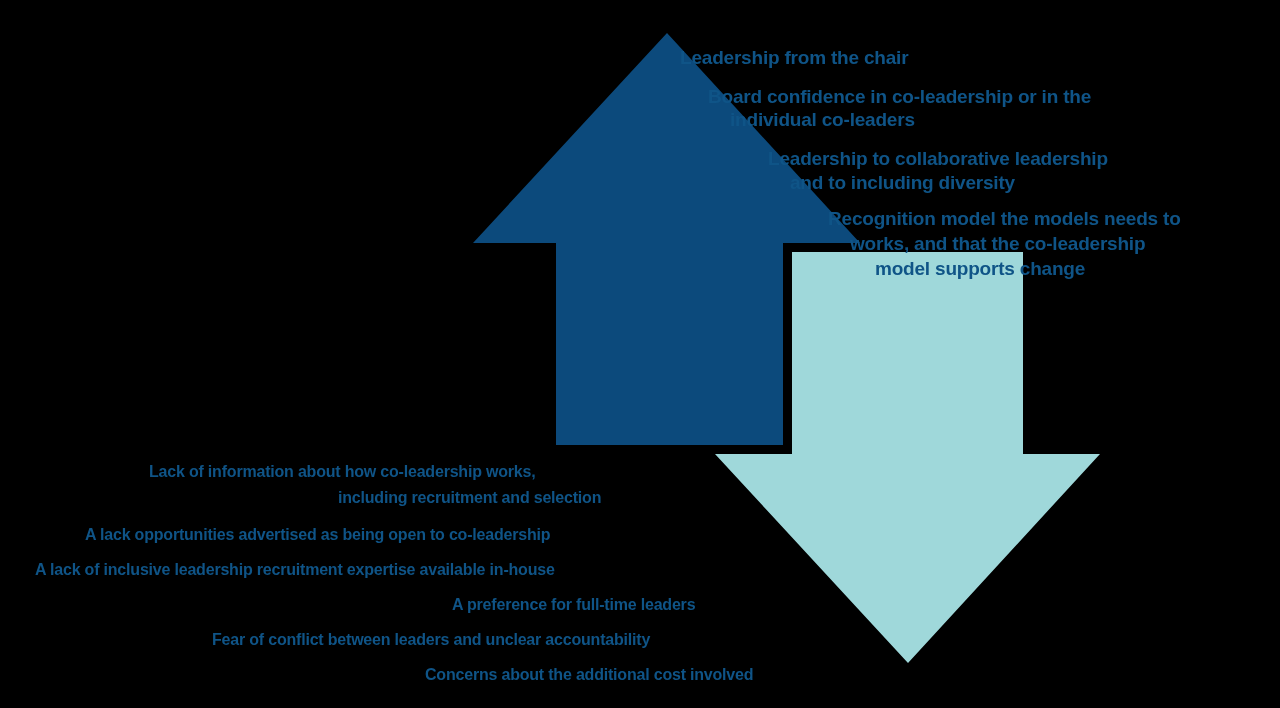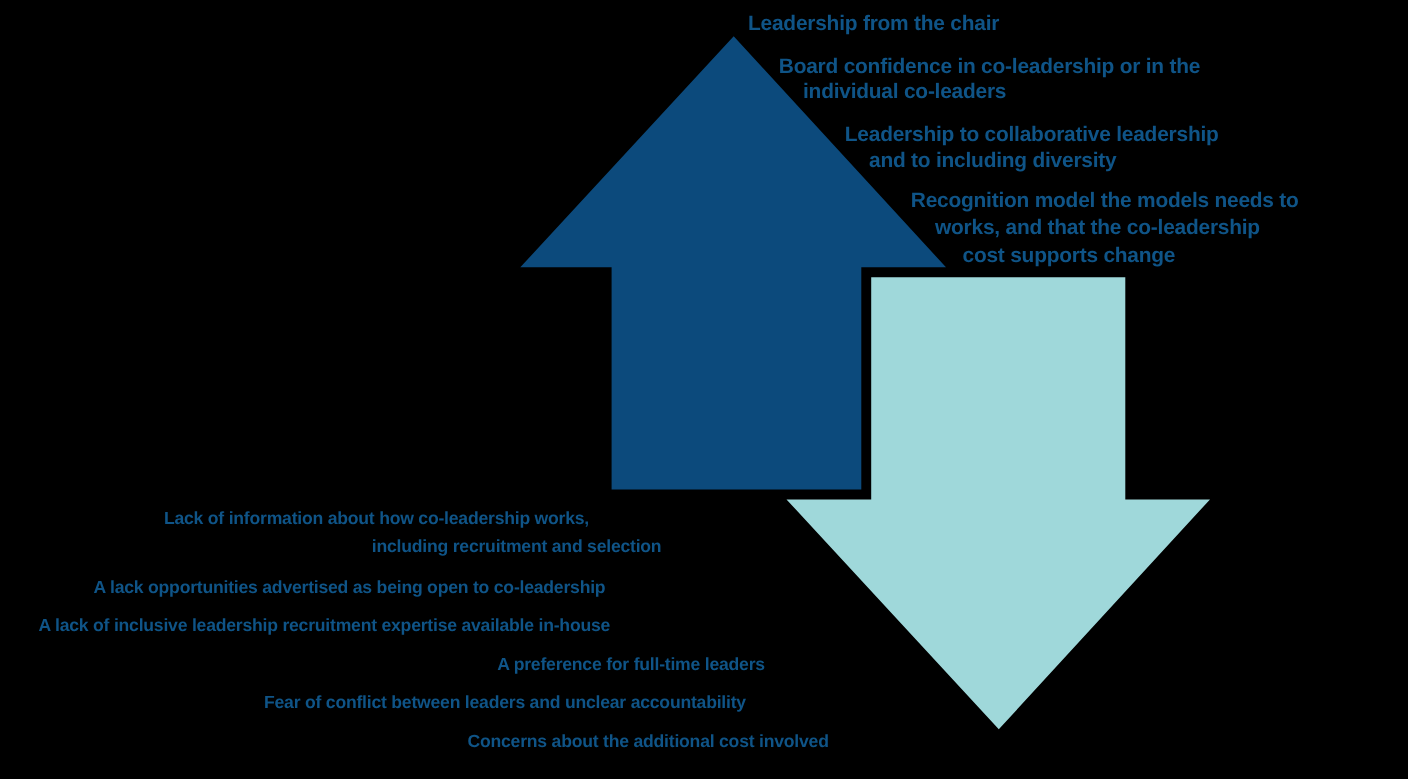--- a/index.html
+++ b/index.html
@@ -17,21 +17,21 @@
     left:0;top:0;
     width:1280px;height:708px;
   }
   .tx{
     position:absolute;
     font-weight:700;
     white-space:nowrap;
     letter-spacing:-0.2px;
     line-height:24px;
   }
-  .enabler-line{font-size:19px;line-height:23px;}
+  .enabler-line{font-size:19px;line-height:23px;margin-top:36px;}
   .barrier-line{font-size:16px;line-height:24px;}
 </style>
 </head>
 <body>
 
 <div class="canvas">
 
   <svg class="arrow-layer" viewBox="0 0 1280 708" xmlns="http://www.w3.org/2000/svg">
     <polygon points="667,33 860,243 783,243 783,445 556,445 556,243 473,243" fill="#0c4a7c"></polygon>
     <polygon points="792,252 1023,252 1023,454 1100,454 908,663 715,454 792,454" fill="#9fd8da"></polygon>
@@ -42,29 +42,29 @@
     <div class="tx enabler-line" style="left:680px;top:10px">Leadership from the chair</div>
 
     <div class="tx enabler-line" style="left:708px;top:49px">Board confidence in co-leadership or in the</div>
     <div class="tx enabler-line" style="left:730px;top:72px">individual co-leaders</div>
 
     <div class="tx enabler-line" style="left:768px;top:111px">Leadership to collaborative leadership</div>
     <div class="tx enabler-line" style="left:790px;top:135px">and to including diversity</div>
 
     <div class="tx enabler-line" style="left:828px;top:171px">Recognition model the models needs to</div>
     <div class="tx enabler-line" style="left:850px;top:196px">works, and that the co-leadership</div>
-    <div class="tx enabler-line" style="left:875px;top:221px">cost supports change</div>
+    <div class="tx enabler-line" style="left:875px;top:221px">model supports change</div>
 
     <div class="tx barrier-line" style="left:149px;top:460px">Lack of information about how co-leadership works,</div>
     <div class="tx barrier-line" style="left:338px;top:486px">including recruitment and selection</div>
 
     <div class="tx barrier-line" style="left:85px;top:523px">A lack opportunities advertised as being open to co-leadership</div>
 
     <div class="tx barrier-line" style="left:35px;top:558px">A lack of inclusive leadership recruitment expertise available in-house</div>
 
     <div class="tx barrier-line" style="left:452px;top:593px">A preference for full-time leaders</div>
 
-    <div class="tx barrier-line" style="left:240px;top:628px">Fear of conflict between leaders and unclear accountability</div>
+    <div class="tx barrier-line" style="left:212px;top:628px">Fear of conflict between leaders and unclear accountability</div>
 
     <div class="tx barrier-line" style="left:425px;top:663px">Concerns about the additional cost involved</div>
 
   </div>
 </div>
 
 </body></html>

